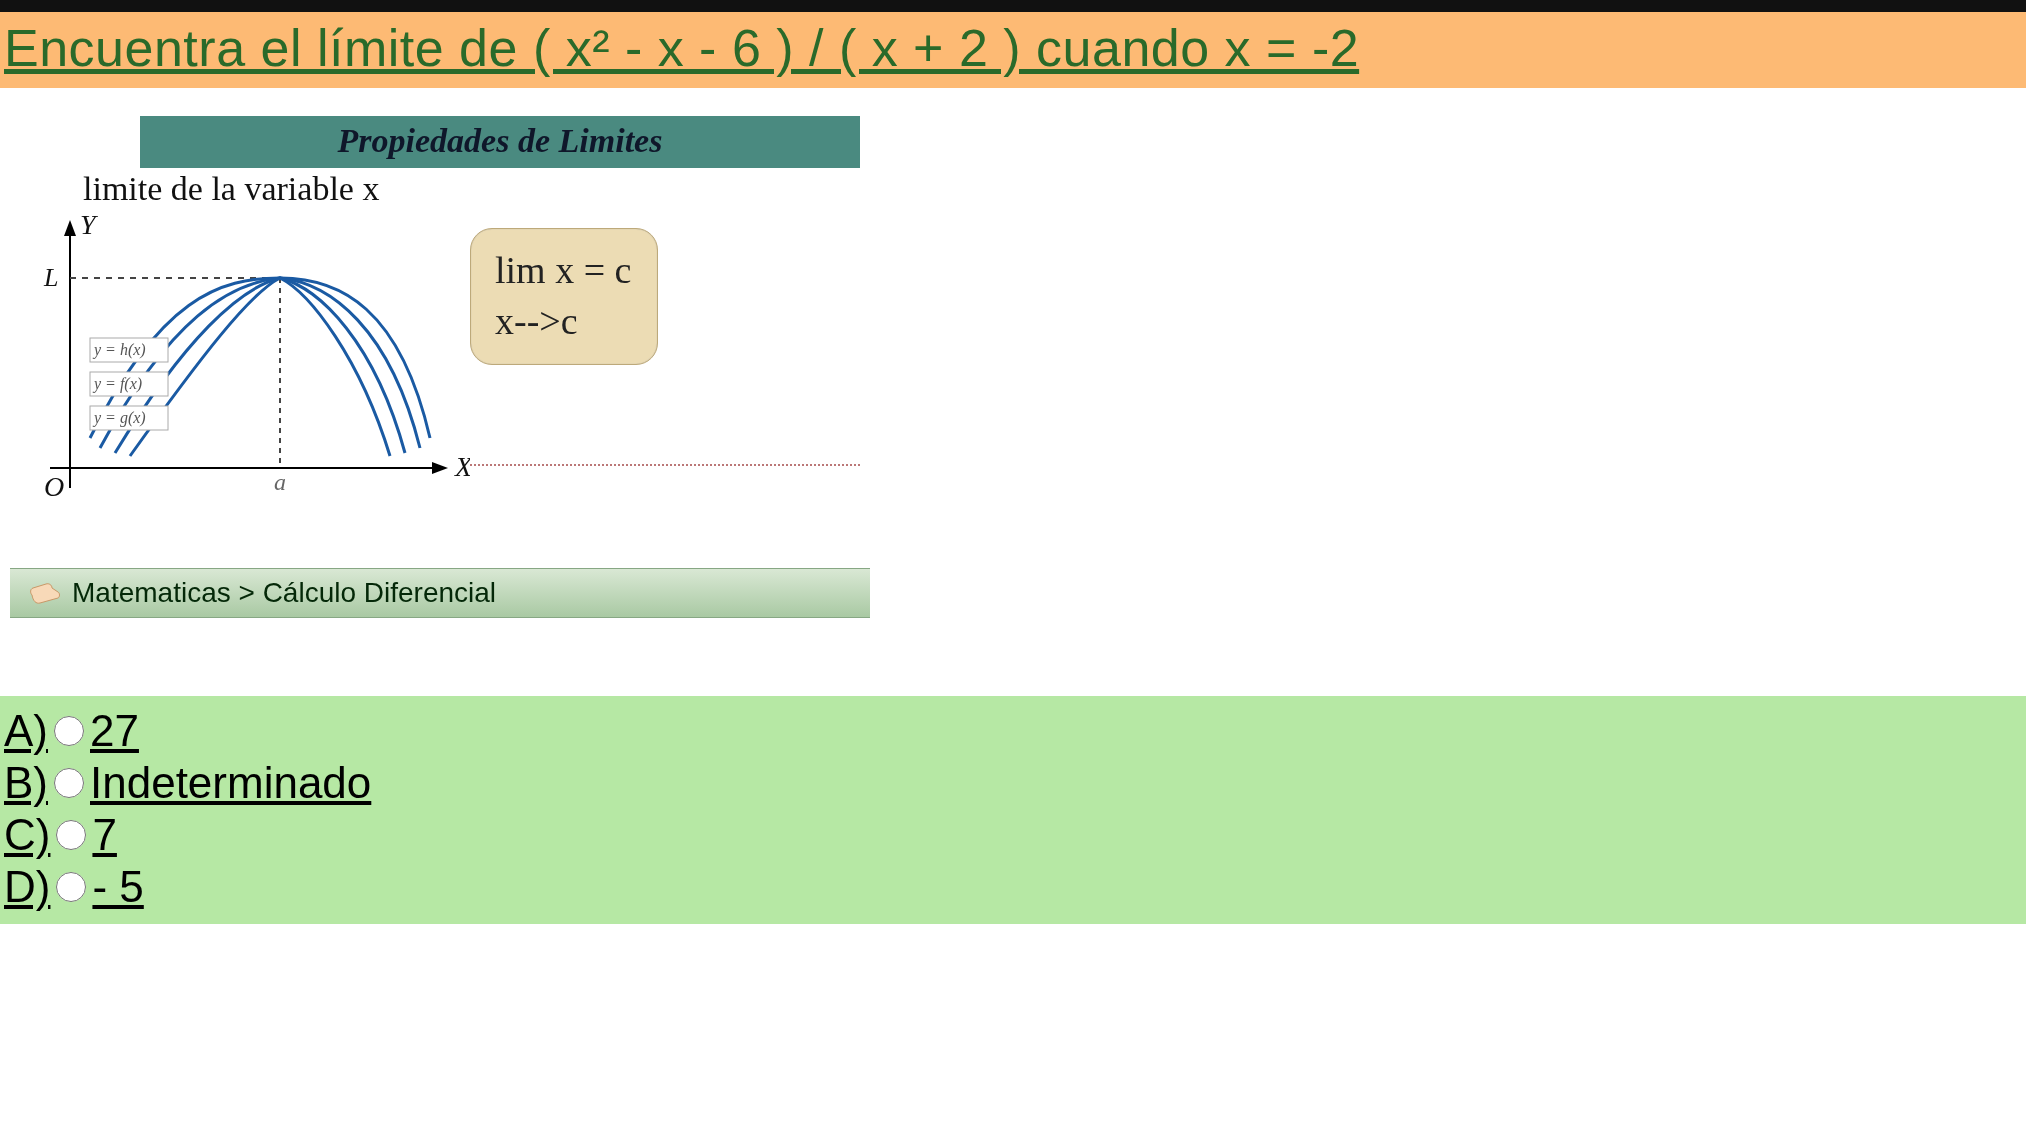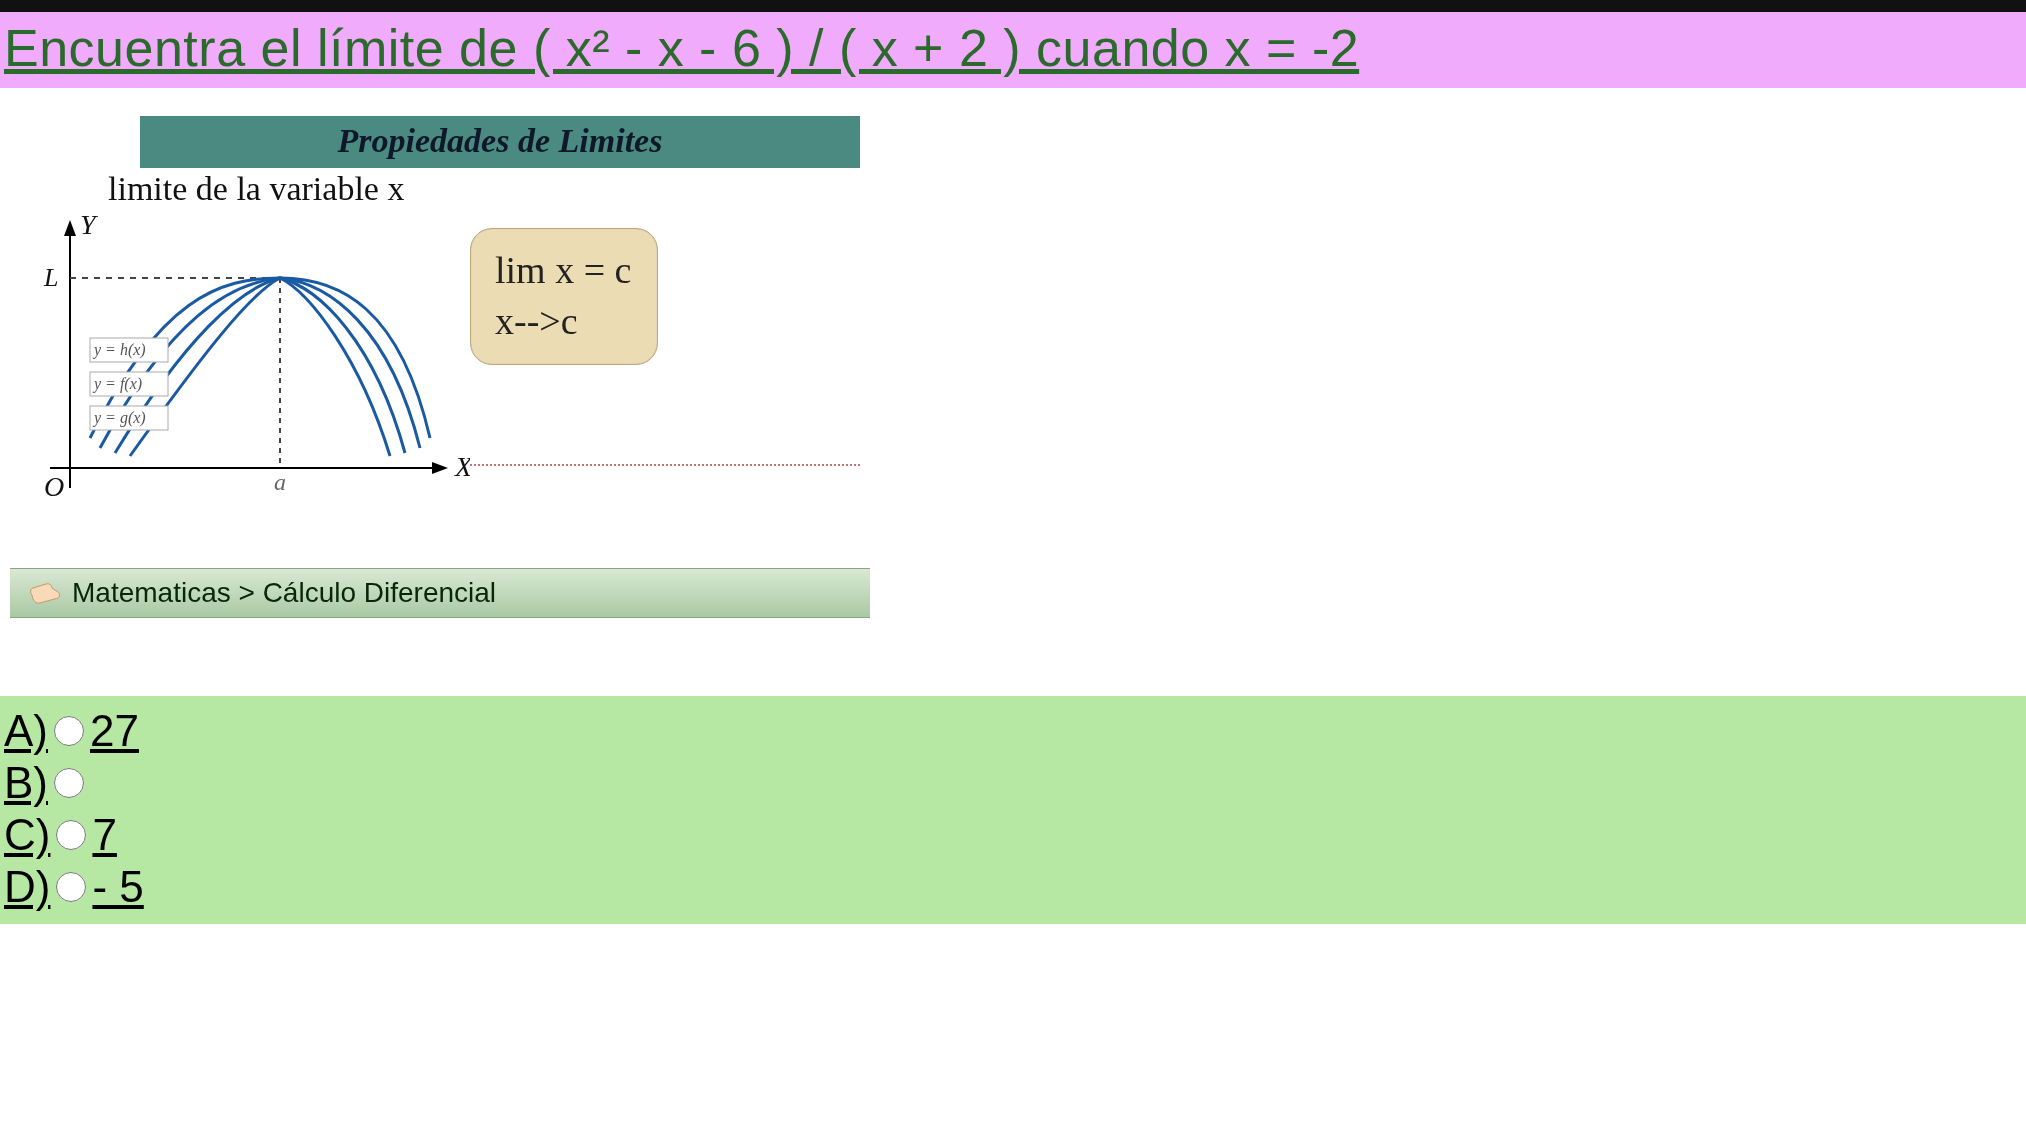--- a/index.html
+++ b/index.html
@@ -8,21 +8,21 @@
     padding: 0;
     font-family: Arial, Helvetica, sans-serif;
     background: #ffffff;
     width: 2026px;
   }
   .topbar {
     height: 12px;
     background: #111;
   }
   .question-banner {
-    background: #f0abfc;
+    background: #fdba74;
     padding: 6px 4px 10px 4px;
   }
   .question-banner a {
     color: #2a6a2a;
     font-size: 52px;
     font-weight: 500;
     text-decoration: underline;
     font-family: "Segoe UI", Arial, sans-serif;
     letter-spacing: 0.5px;
   }
@@ -41,21 +41,21 @@
     padding: 6px 12px 8px 12px;
     text-align: center;
     margin-left: 140px;
     margin-right: 20px;
     margin-top: 28px;
   }
   .subtitle {
     font-family: Georgia, "Times New Roman", serif;
     font-size: 34px;
     color: #111;
-    margin-left: 108px;
+    margin-left: 83px;
     margin-top: 2px;
   }
   .graph-formula-row {
     display: flex;
     align-items: flex-start;
   }
   .graph-svg {
     width: 470px;
     height: 320px;
   }
@@ -199,20 +199,21 @@
 
 <div class="answers">
   <div class="answer-row">
     <a href="#" class="letter">A)</a>
     <input type="radio" name="ans" style="">
     <a href="#" class="text"> 27</a>
   </div>
   <div class="answer-row">
     <a href="#" class="letter">B)</a>
     <input type="radio" name="ans" style="">
+    <a href="#" class="text"> Indeterminado</a>
   </div>
   <div class="answer-row">
     <a href="#" class="letter">C)</a>
     <input type="radio" name="ans" style="">
     <a href="#" class="text"> 7</a>
   </div>
   <div class="answer-row">
     <a href="#" class="letter">D)</a>
     <input type="radio" name="ans" style="">
     <a href="#" class="text"> - 5</a>

